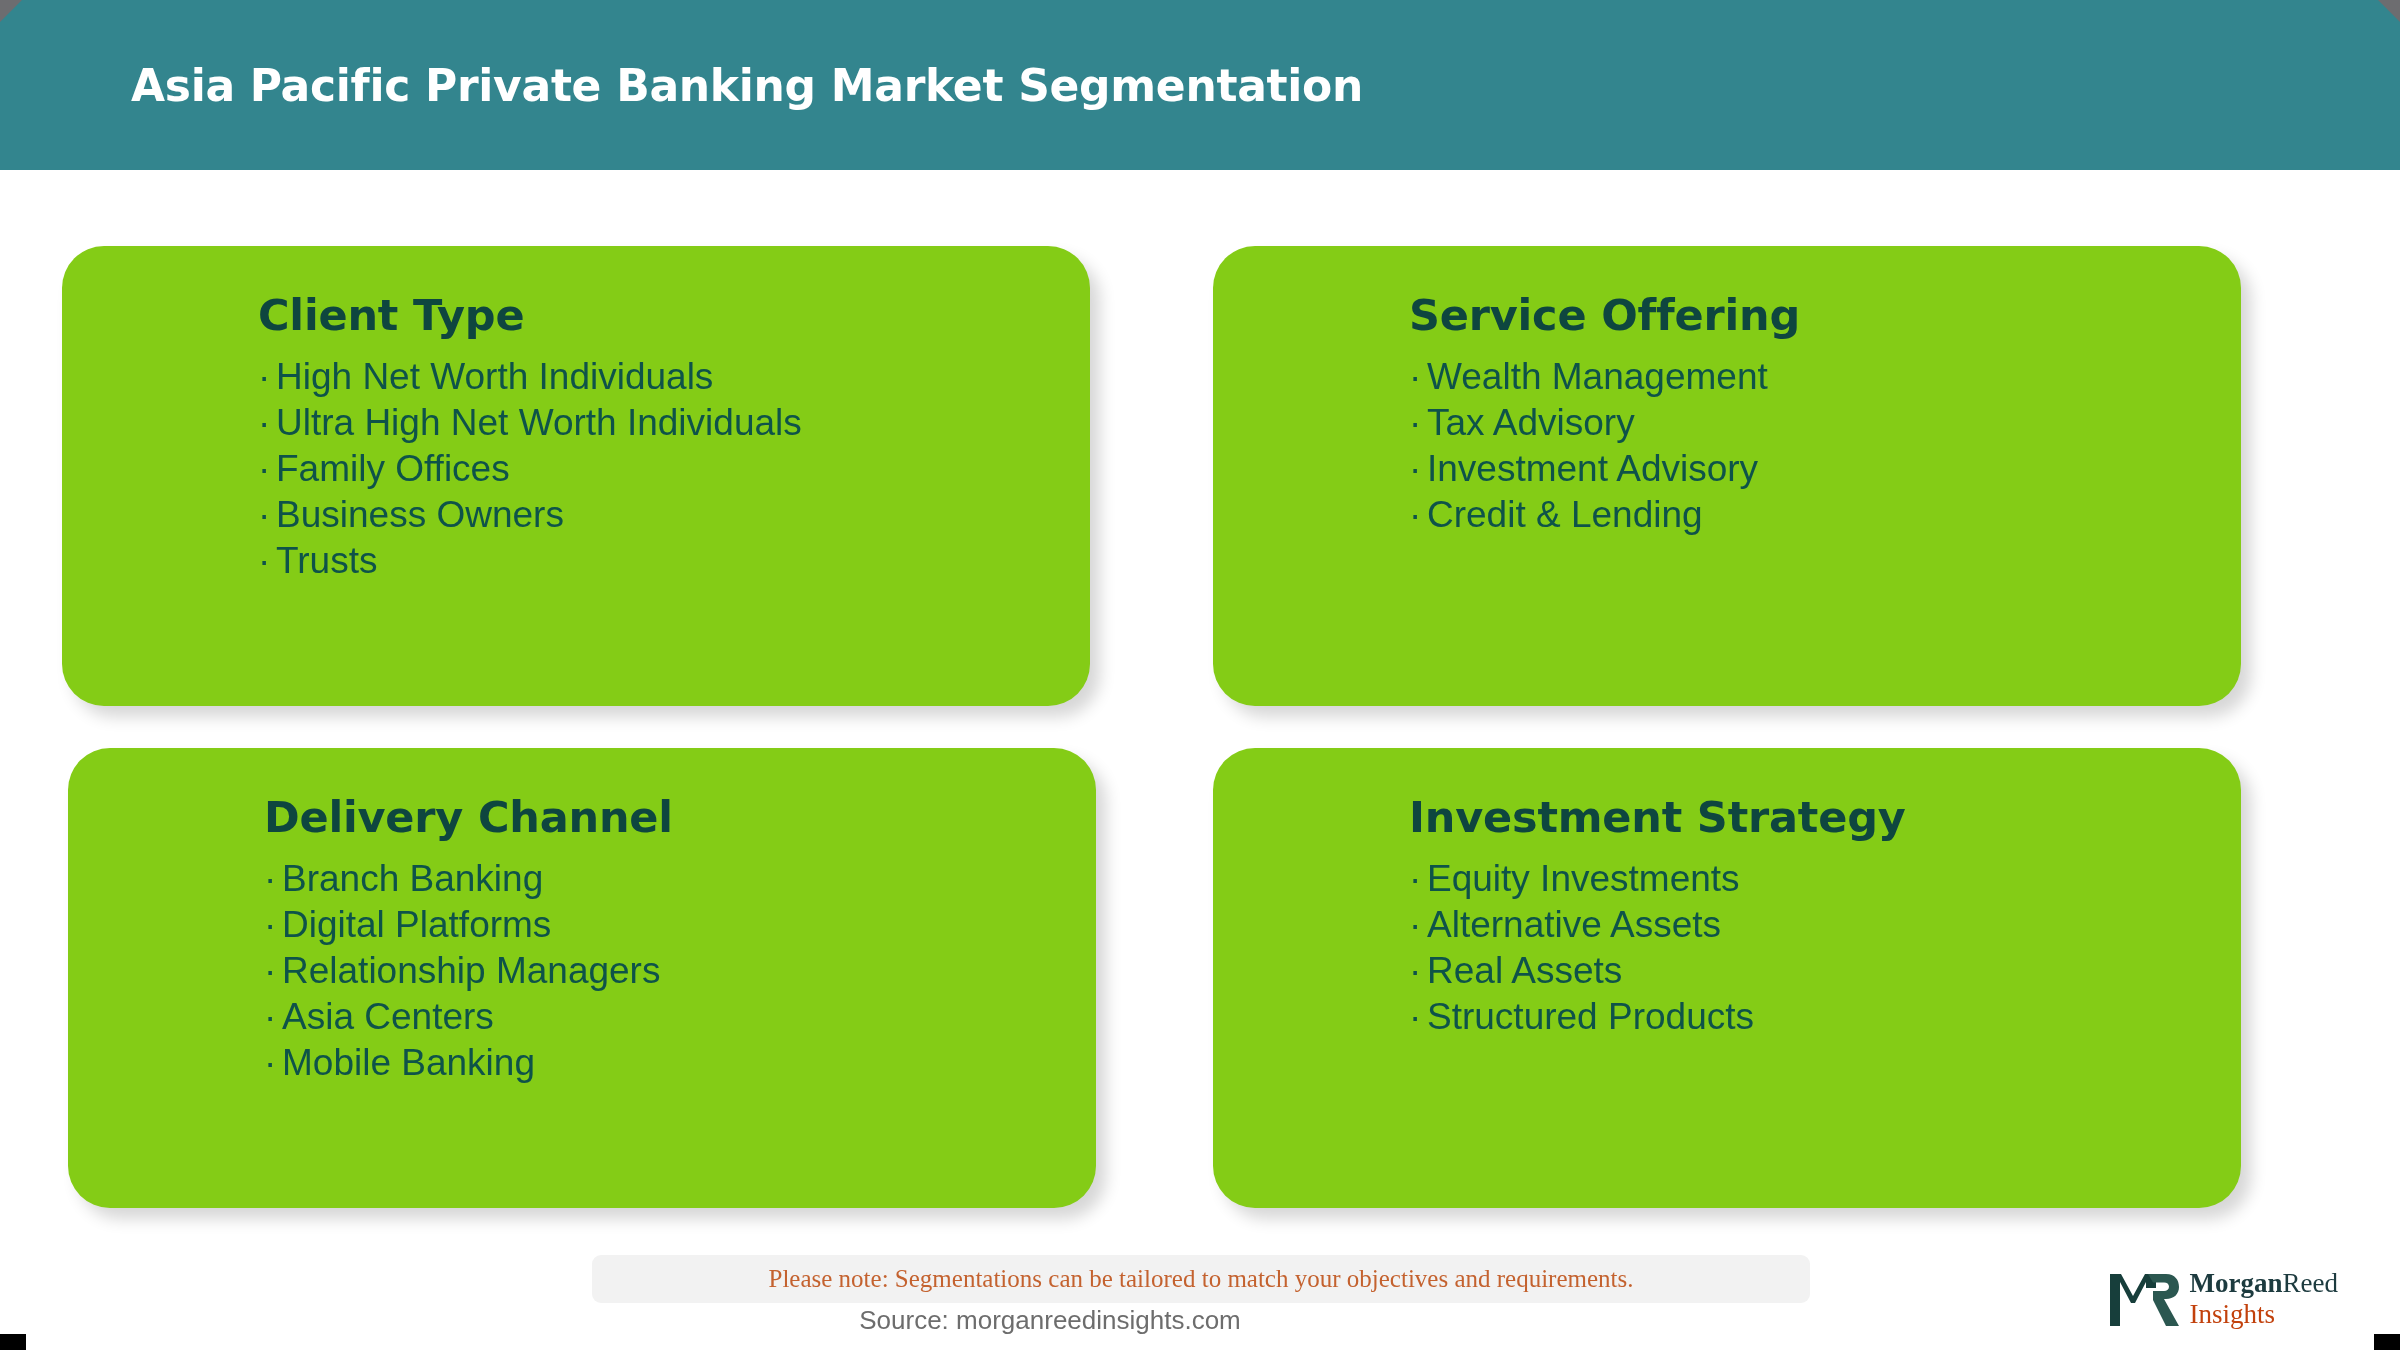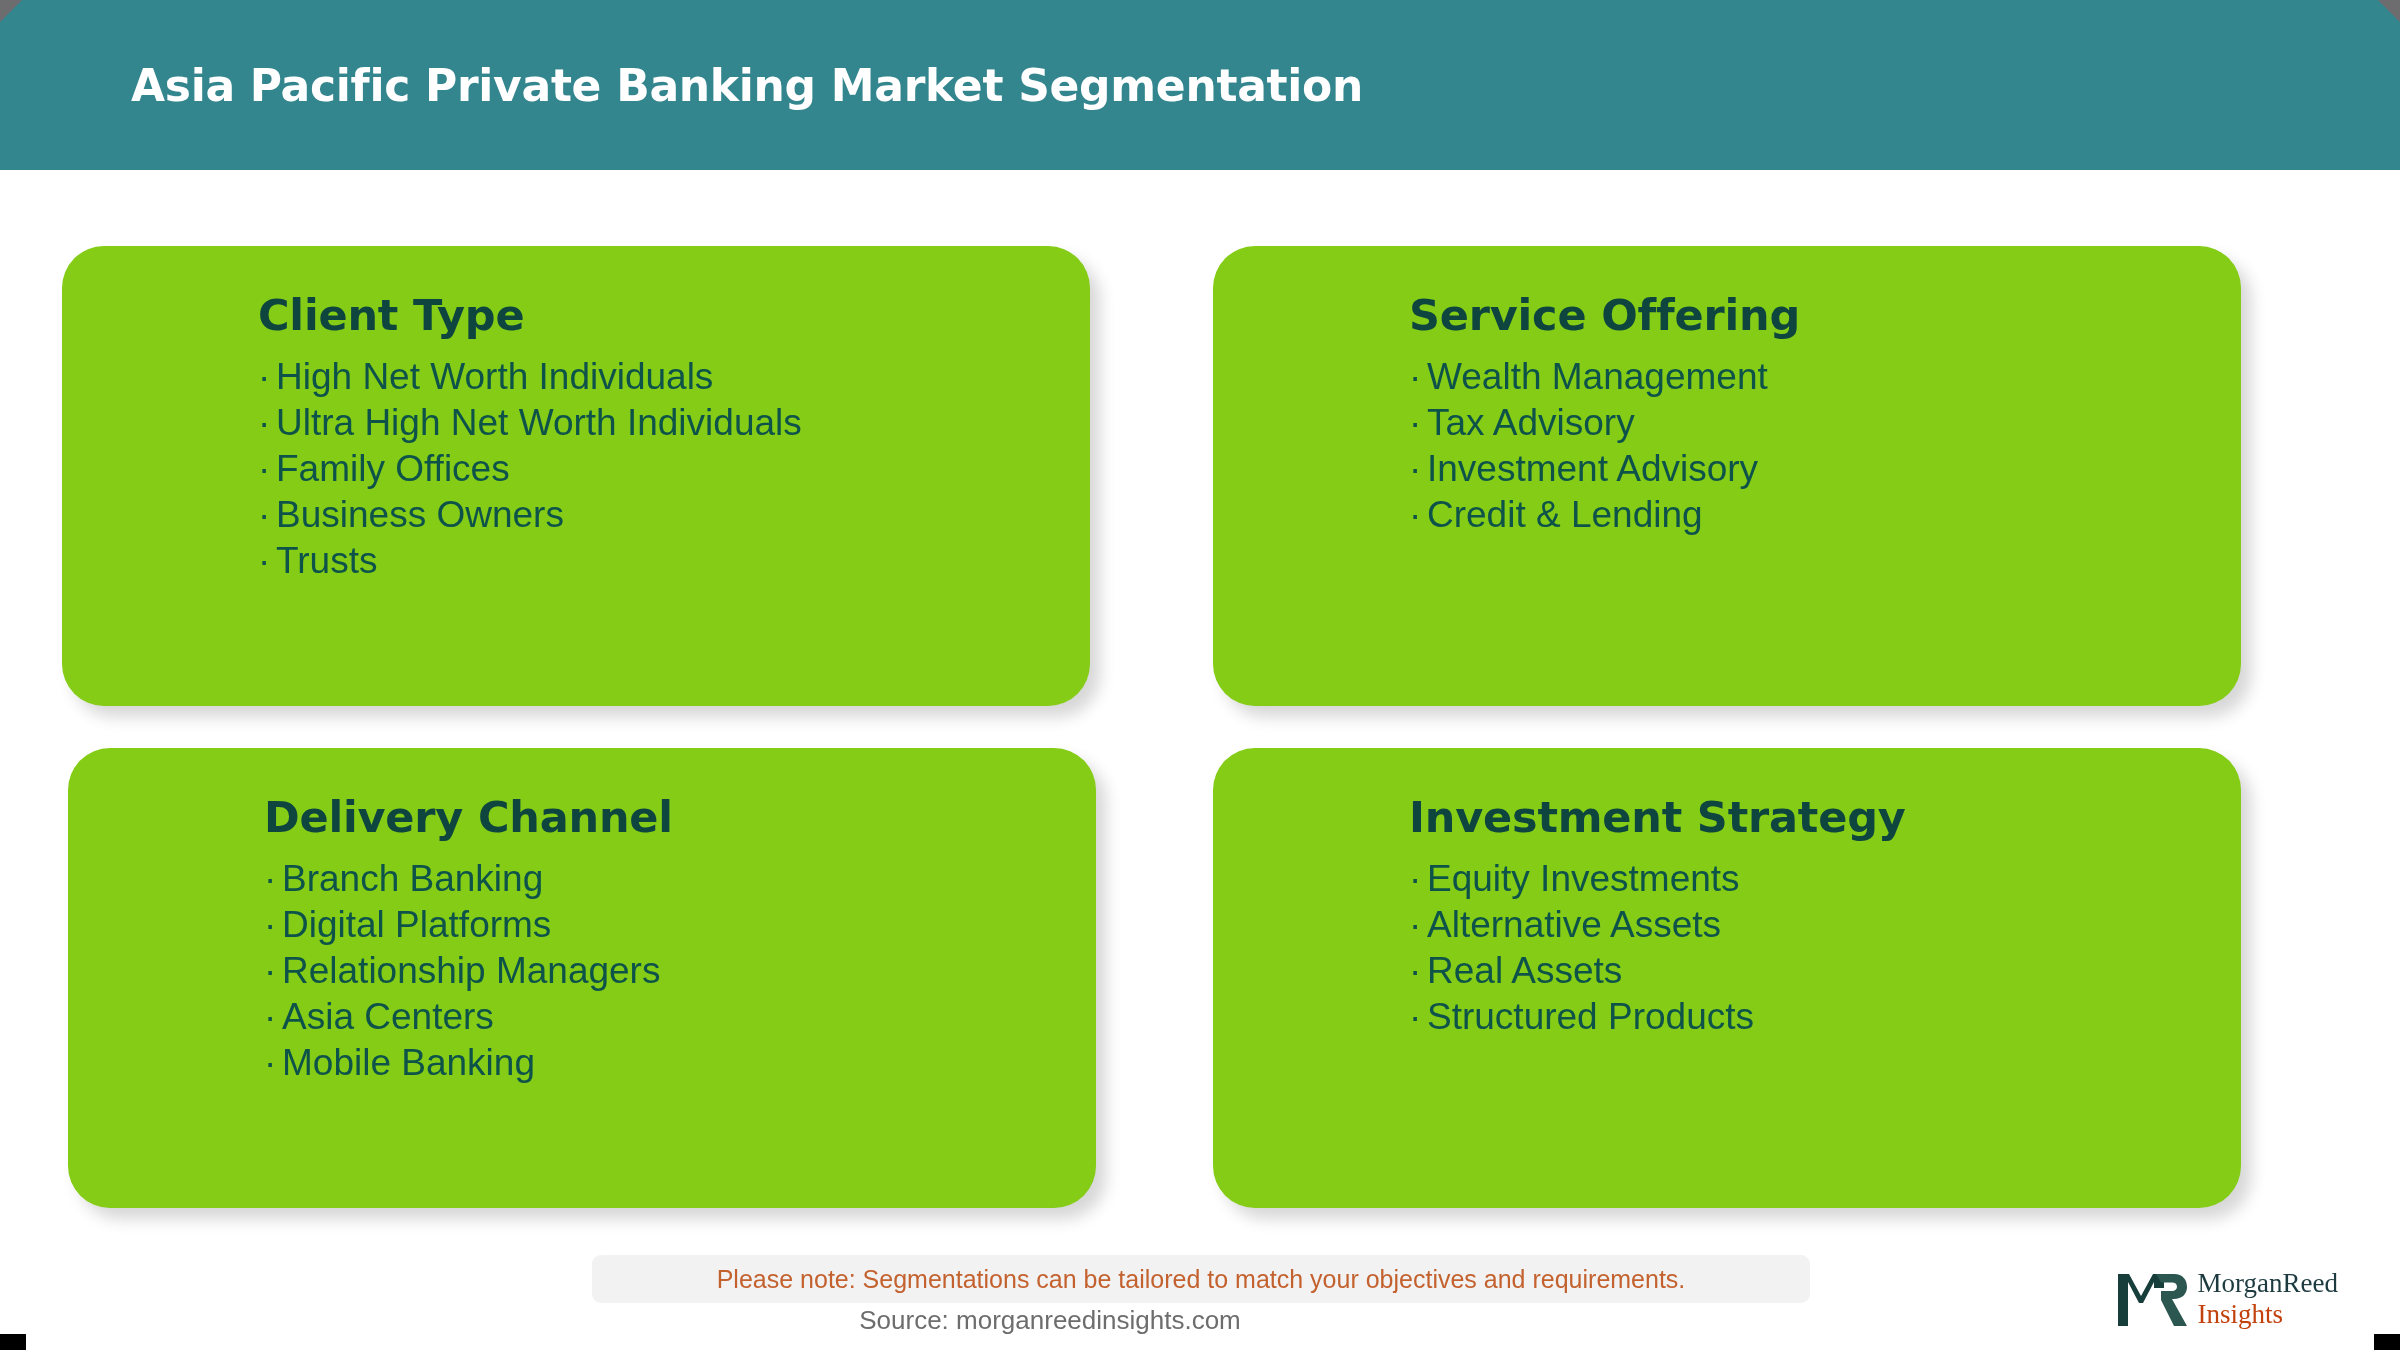--- a/index.html
+++ b/index.html
@@ -115,21 +115,21 @@
     width: 1218px;
     height: 48px;
     background: #f2f2f2;
     border-radius: 9px;
     display: flex;
     align-items: center;
     justify-content: center;
   }
   #note-text {
     color: #c4622f;
-    font-family: Liberation Sans, sans-serif;
+    font-family: Liberation Serif, serif;
     font-size: 25px;
     white-space: nowrap;
   }
   #source-text {
     position: absolute;
     left: 0;
     top: 1305px;
     width: 2100px;
     text-align: center;
     color: #6d6d6d;
@@ -151,21 +151,21 @@
     display: flex;
     flex-direction: column;
     line-height: 1;
   }
   .logo-line1 {
     font-family: "Liberation Serif", serif;
     font-size: 27px;
     color: #1d3b3f;
     white-space: nowrap;
   }
-  .logo-line1 .bold { font-weight: normal; }
+  .logo-line1 .bold { font-weight: bold; }
   .logo-line2 {
     font-family: "Liberation Serif", serif;
     font-size: 27px;
     color: #c2410c;
     margin-top: 4px;
     white-space: nowrap;
   }
 </style>
 </head>
 <body>

